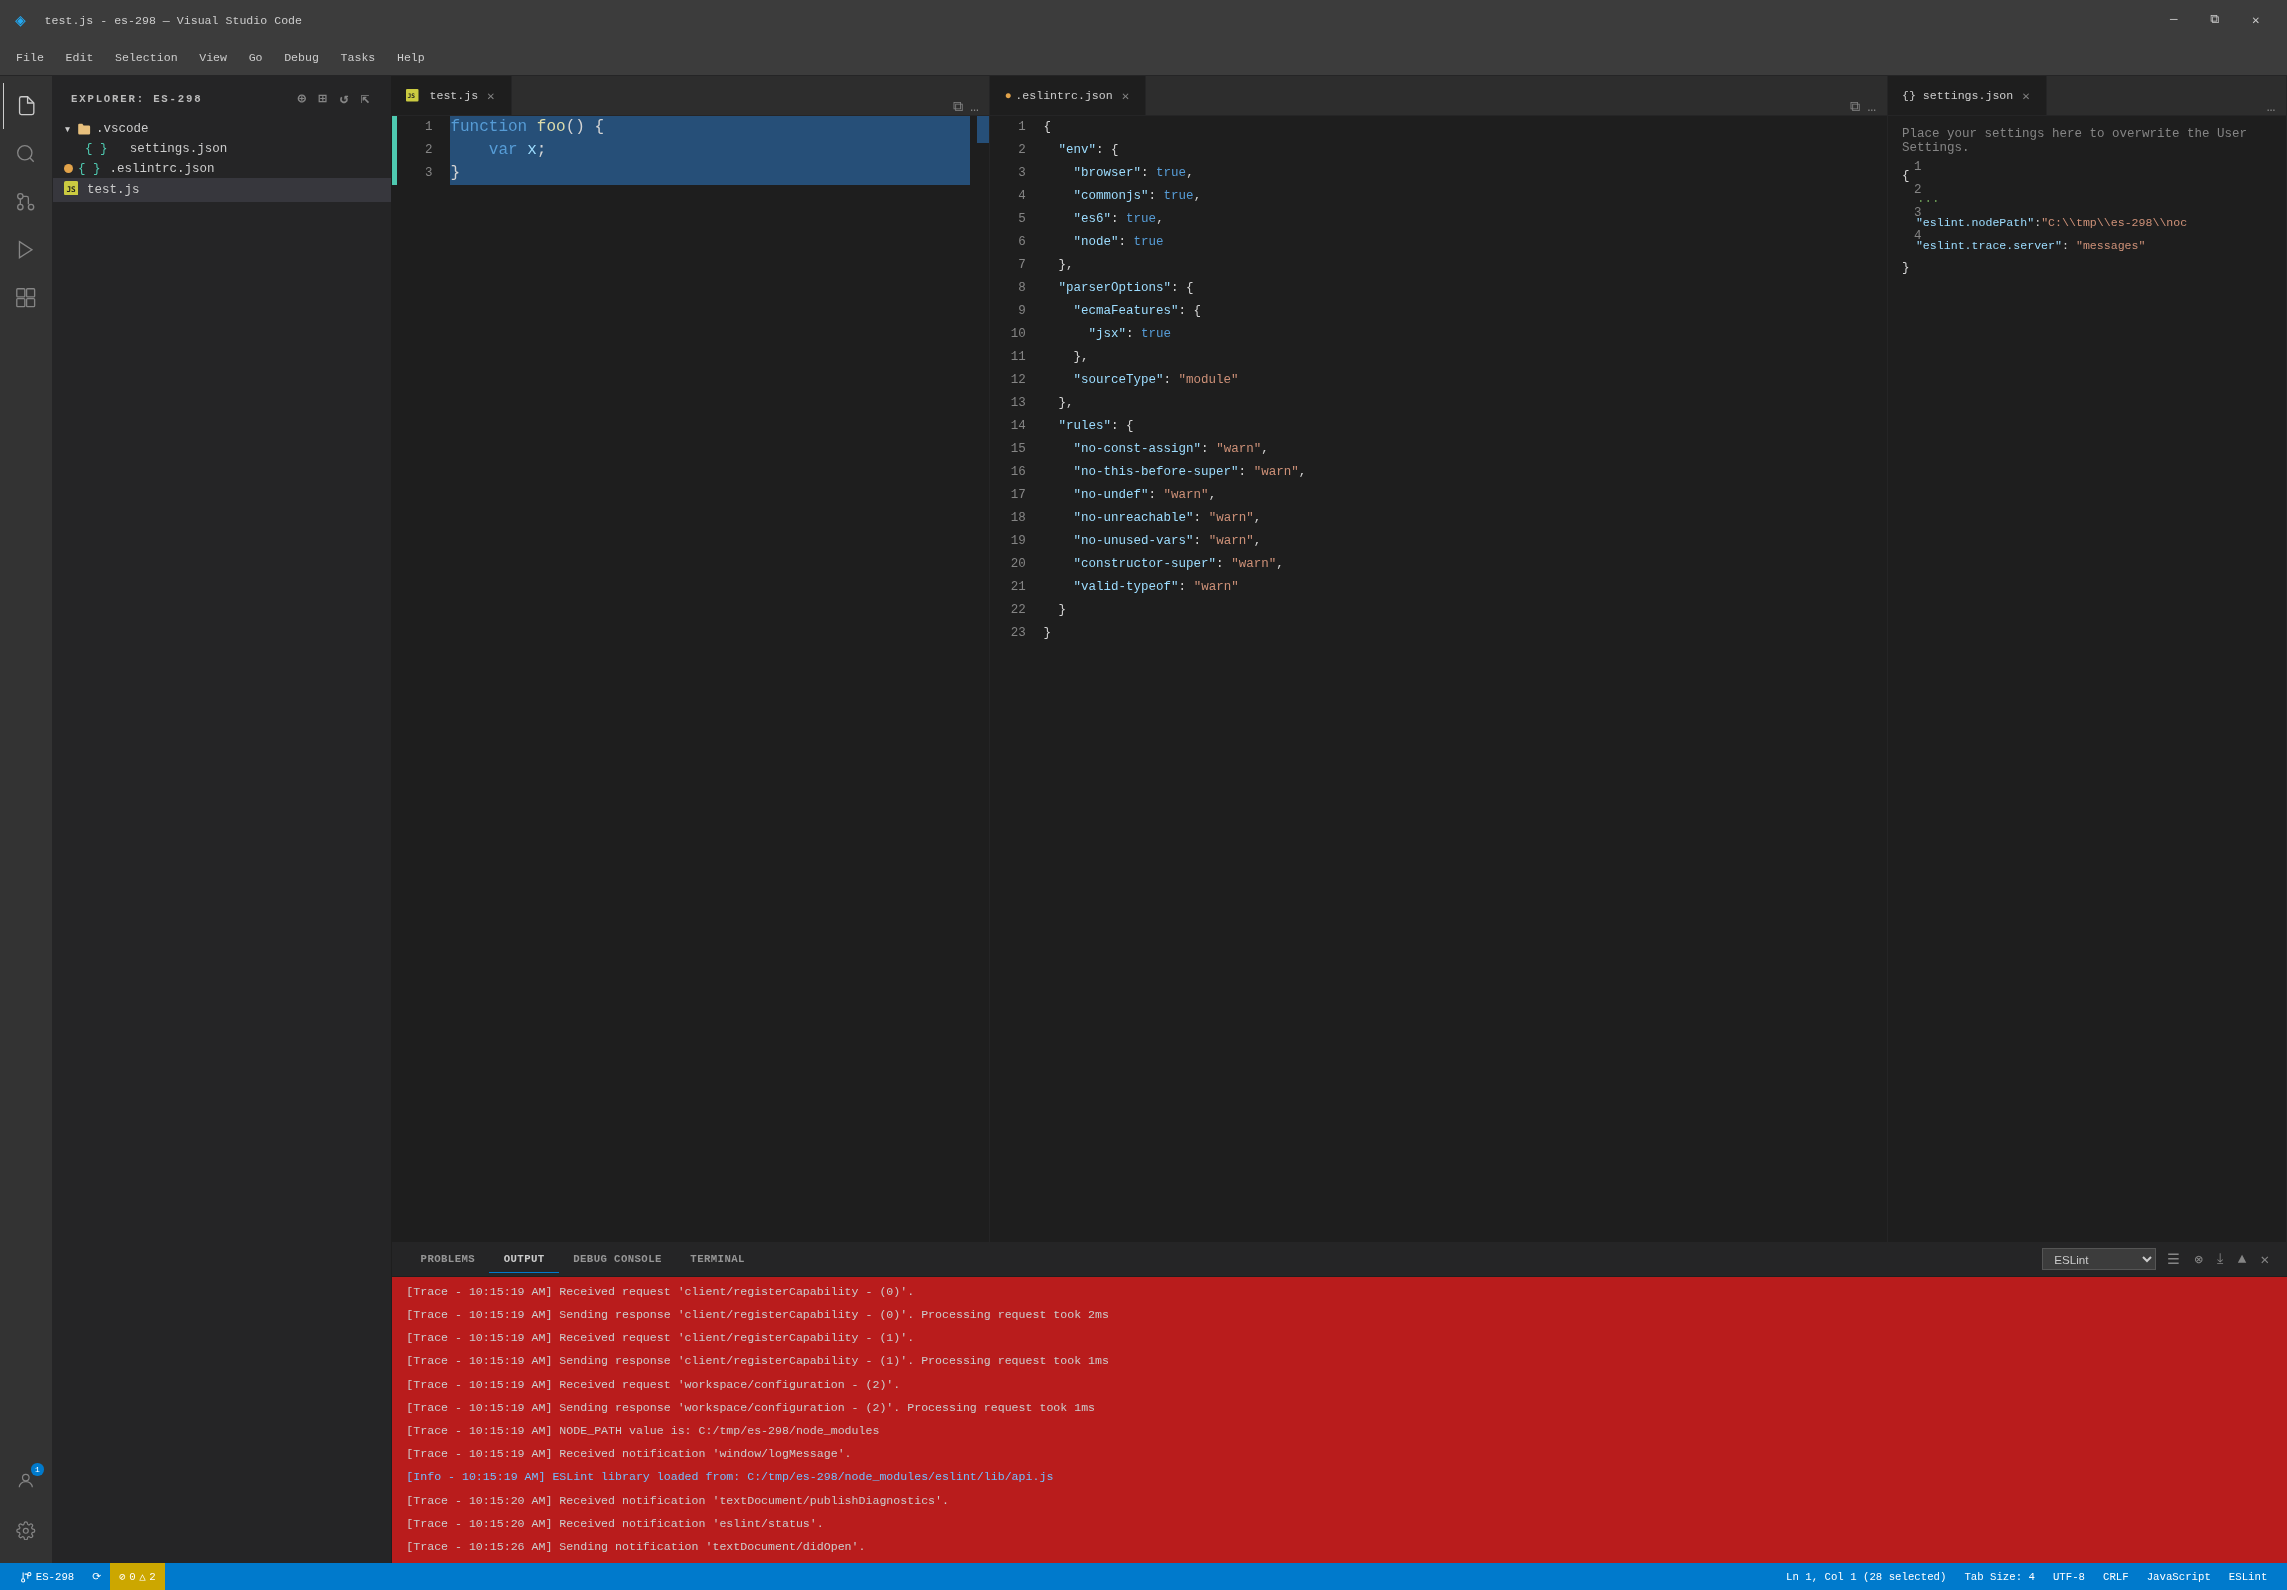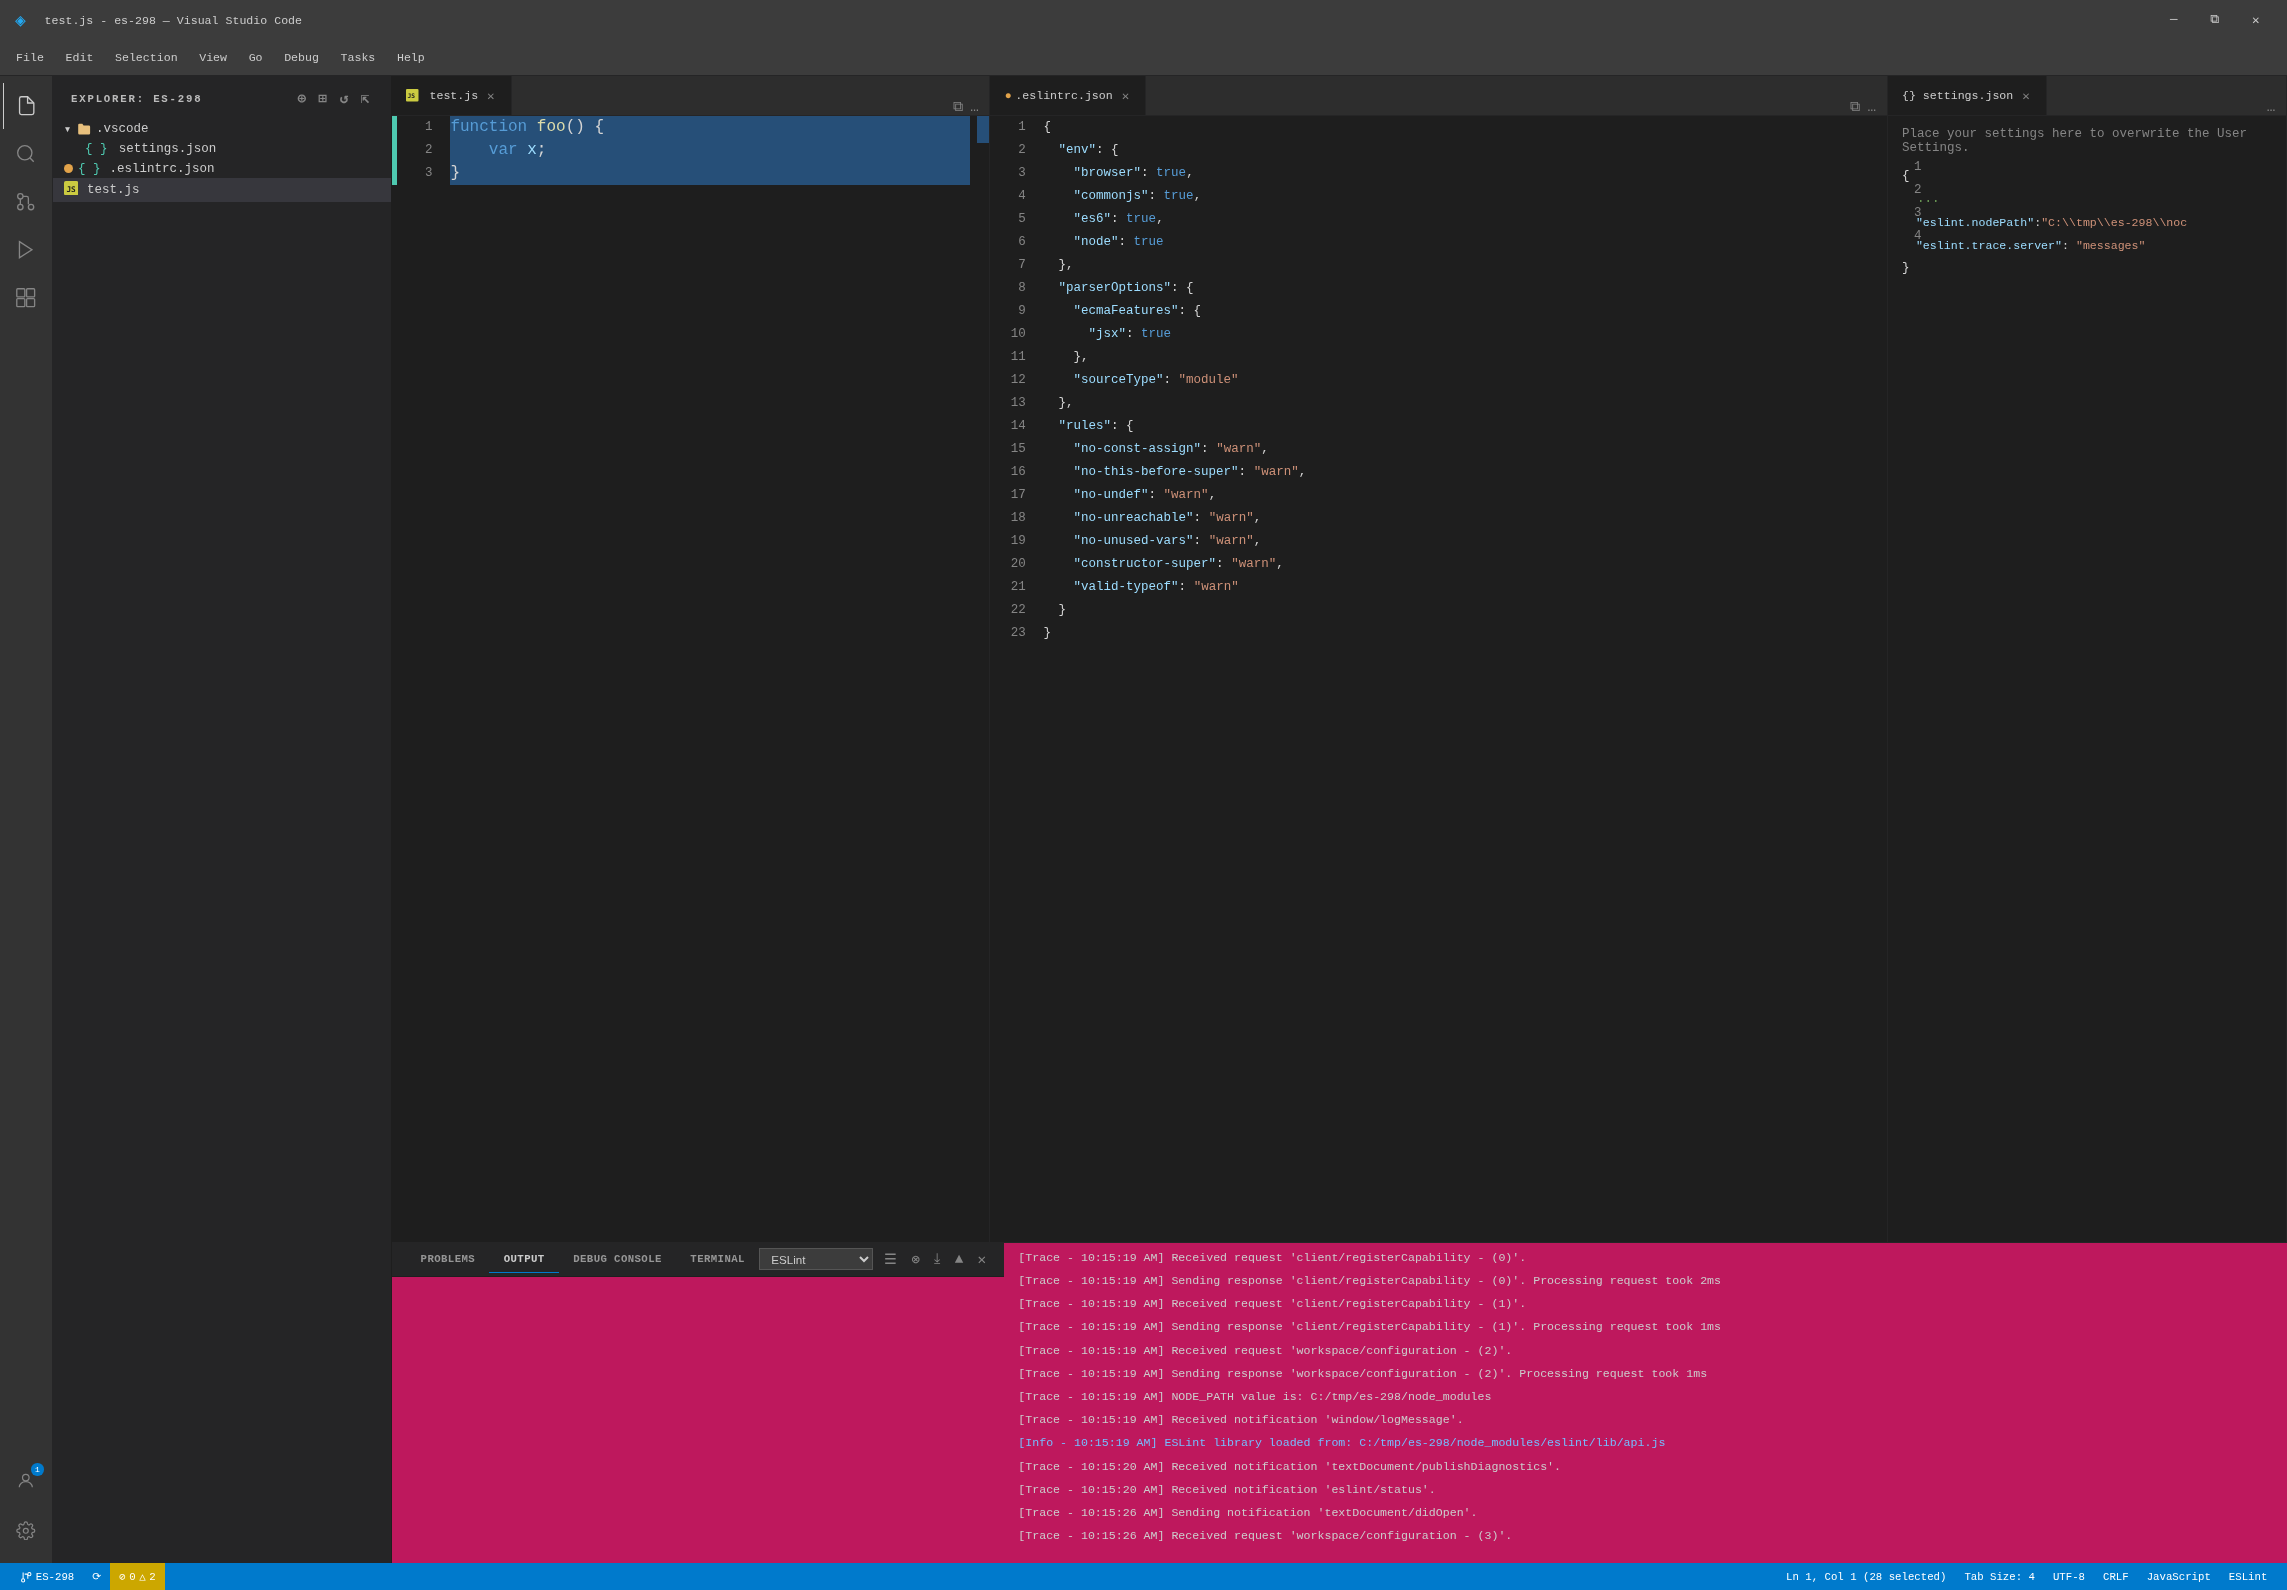--- a/index.html
+++ b/index.html
@@ -318,22 +318,23 @@
     .minimap-highlight {
       width: 100%;
       height: 27px;
       background: #264f78;
       margin-top: 0;
     }
 
     
     #bottom-panel {
       height: 321px;
-      background: #be185d;
-      display: flex;
+      background: #b91c1c;
+      display: flex;
+      flex-direction: column;
       border-top: 0.9px solid #252526;
       flex-shrink: 0;
     }
     #panel-tabs {
       height: 34px;
       background: #252526;
       display: flex;
       align-items: center;
       padding: 0 14.3px;
       gap: 0;
@@ -534,21 +535,21 @@
 
     <div class="folder-item" style="padding-left:10.7px;">
       <span class="tree-icon" style="color:#cccccc;">▾</span>
       <svg width="14.3" height="14.3" viewBox="0 0 24 24" fill="#e8c07d" style="margin-right:5.3px;">
           <path d="M22 19a2 2 0 0 1-2 2H4a2 2 0 0 1-2-2V5a2 2 0 0 1 2-2h5l2 3h9a2 2 0 0 1 2 2z"></path>
         </svg>
       <span class="folder-name">.vscode</span>
     </div>
     <div class="folder-item" style="padding-left:32px;">
       <span class="file-icon" style="color:#4ec9b0;">{ }</span>
-      <span class="file-name-json" style="margin-left:6px;">settings.json</span>
+      <span class="file-name-json" style="margin-left:17px;">settings.json</span>
     </div>
     <div class="folder-item" style="padding-left:10.7px;">
       <span class="dot-orange-inline"></span>
       <span class="file-icon" style="color:#4ec9b0;">{ }</span>
       <span class="file-name-json" style="margin-left:3.6px;">.eslintrc.json</span>
     </div>
     <div class="folder-item selected" style="padding-left:10.7px;">
       <span class="file-icon">
         <svg width="14.3" height="14.3" viewBox="0 0 24 24" style="margin-right:3.6px;font-size:14px">
             <rect width="24" height="24" fill="#cbcb41" rx="3"></rect>

